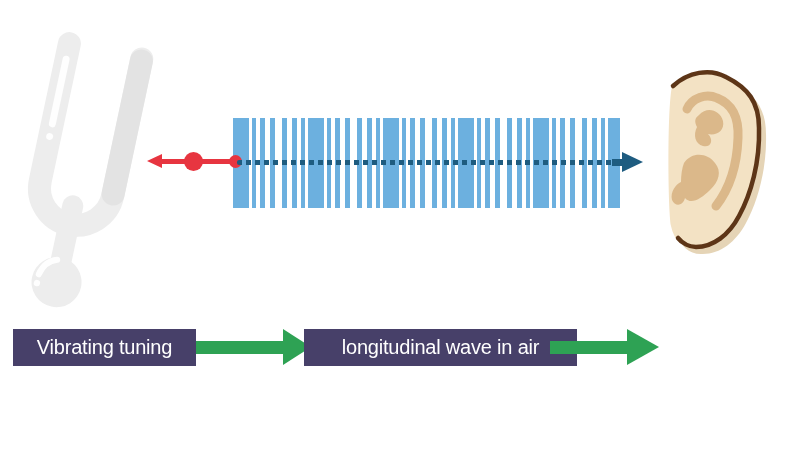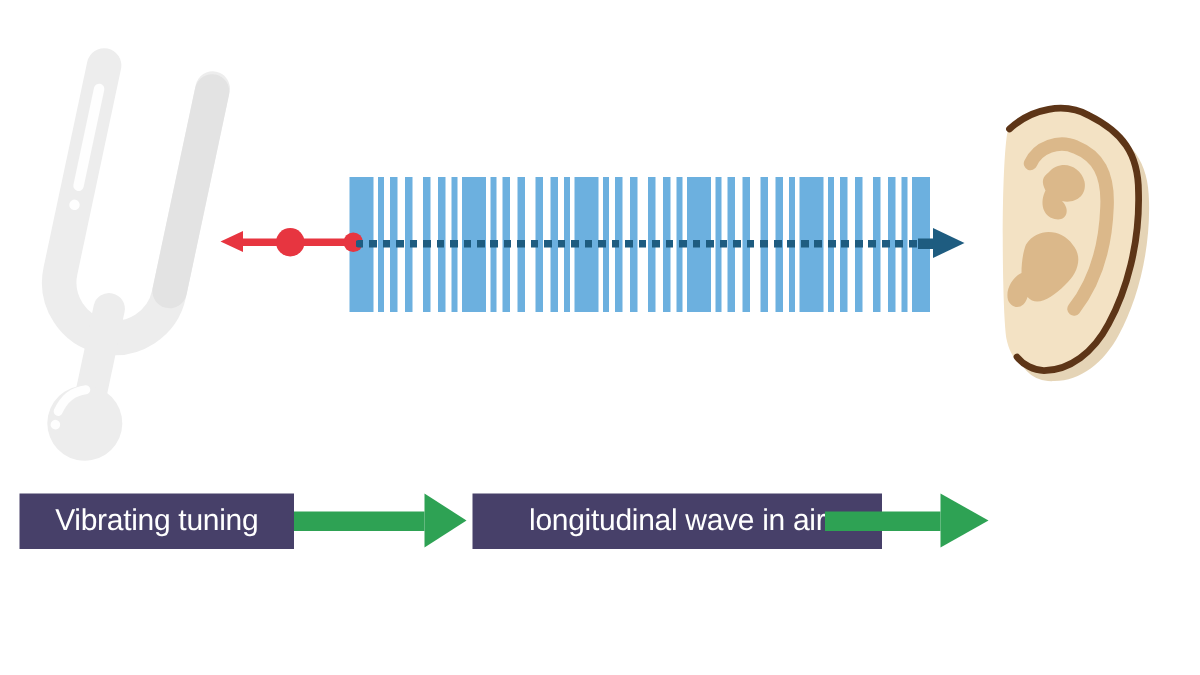--- a/index.html
+++ b/index.html
@@ -38,21 +38,21 @@
   .red-dot.end { left:229px; top:155px; width:13px; height:13px; }
 
   
   .label-box {
     position:absolute; top:329px; height:37px; z-index:4;
     background:var(--labelBg); color:var(--labelText);
     display:flex; align-items:center; justify-content:center;
     font-size:20px; font-weight:400; letter-spacing:-0.2px; white-space:nowrap;
   }
   .label-box.b1 { left:13px;  width:183px; }
-  .label-box.b2 { left:315px; width:273px; }
+  .label-box.b2 { left:304px; width:273px; }
   .label-box.b3 { left:662px; width:84px;  }
 
   .flow-stem { position:absolute; top:341px; height:13px; background:var(--green); z-index:4; }
   .flow-stem.s1 { left:196px; width:87px; }
   .flow-stem.s2 { left:550px; width:77px; }
   .flow-head {
     position:absolute; top:329px; width:0; height:0; z-index:4;
     border-top:18.5px solid transparent; border-bottom:18.5px solid transparent;
     border-left-style:solid; border-left-color:var(--green);
   }

